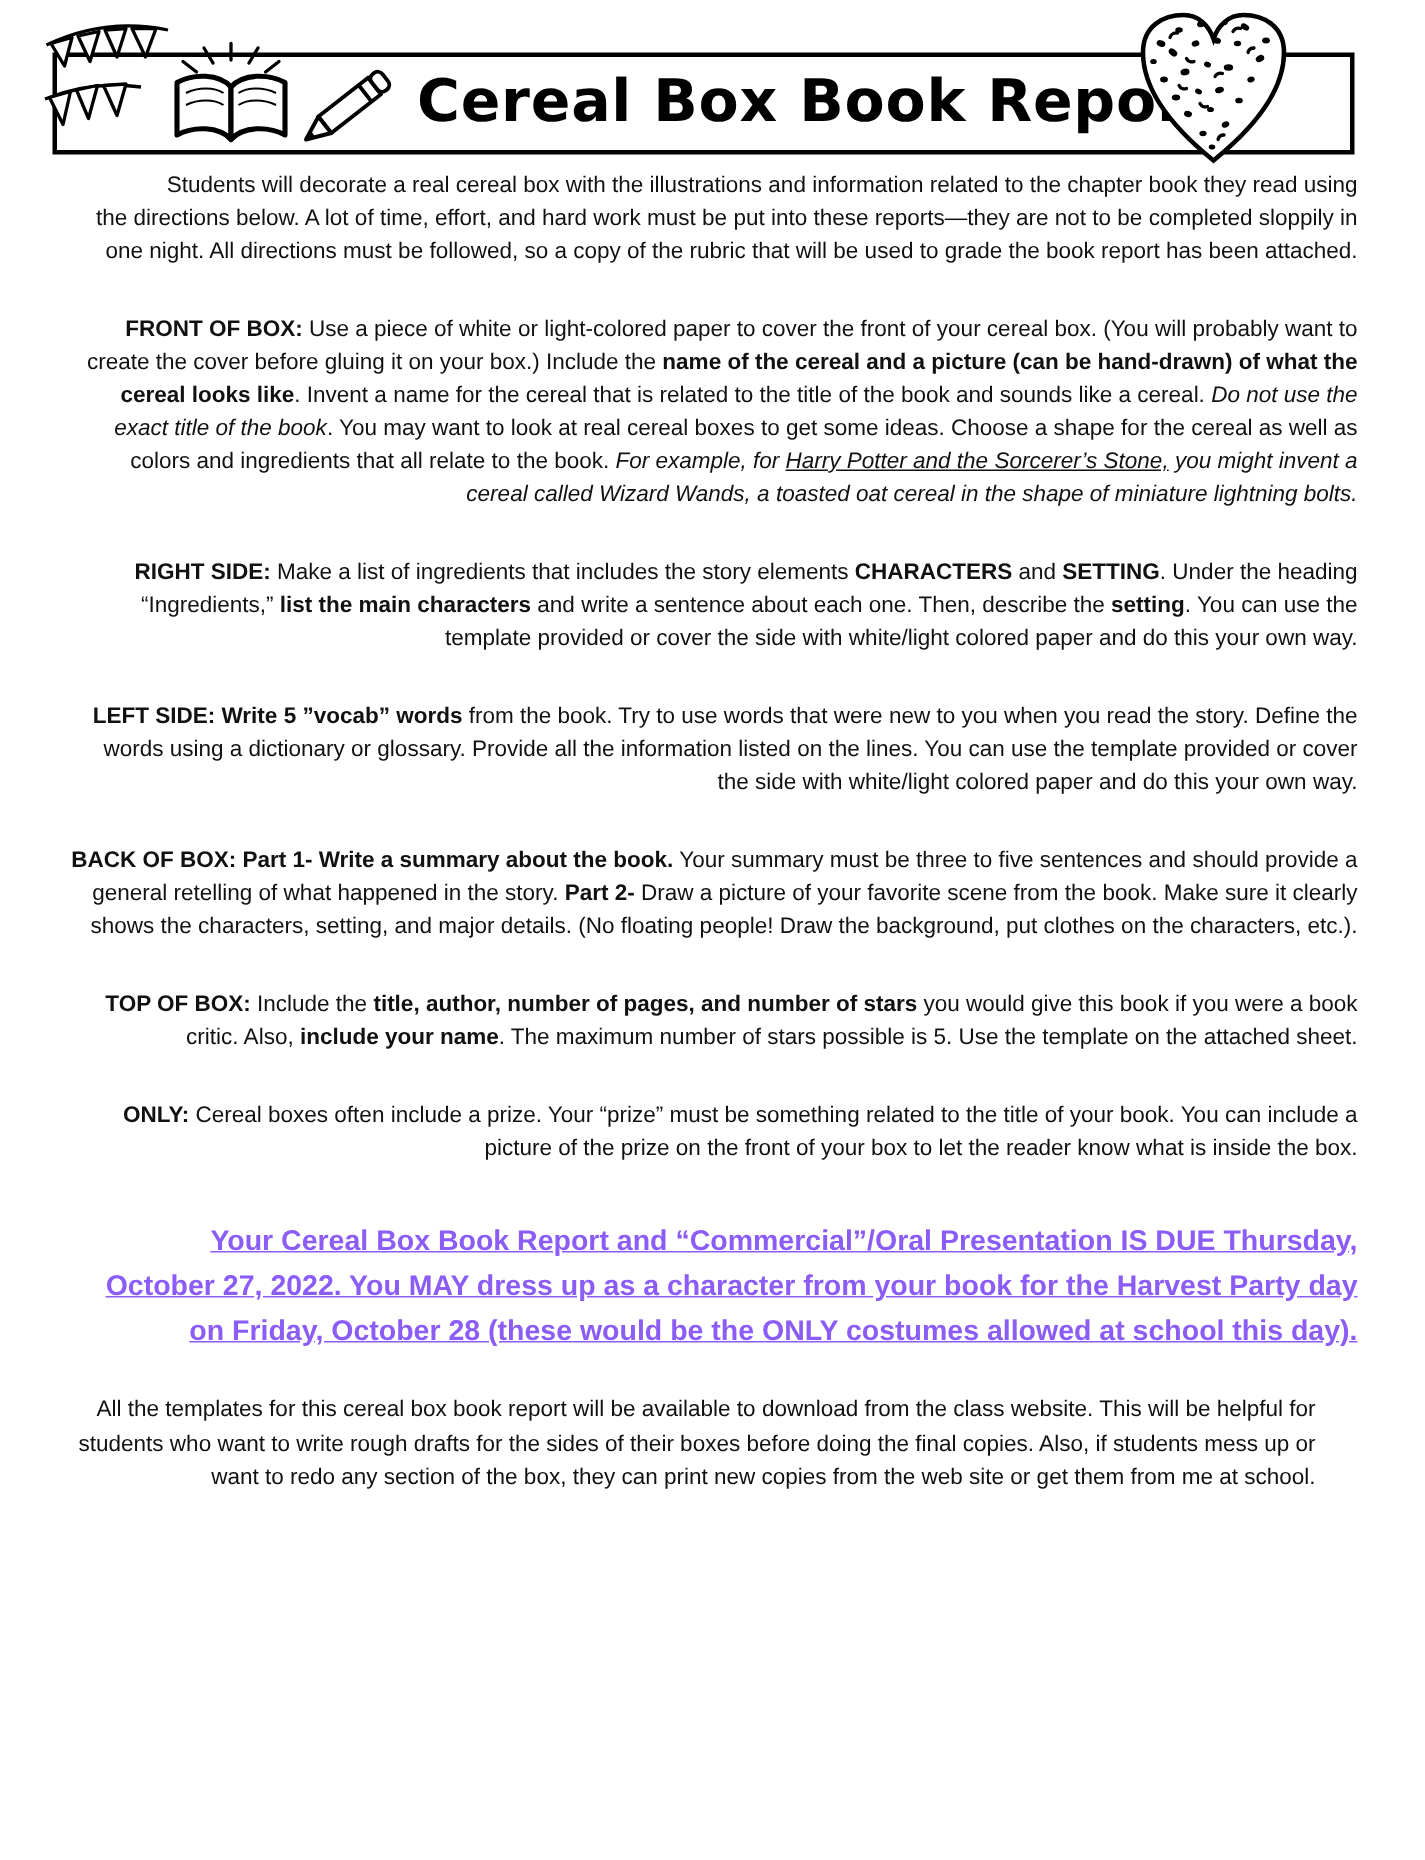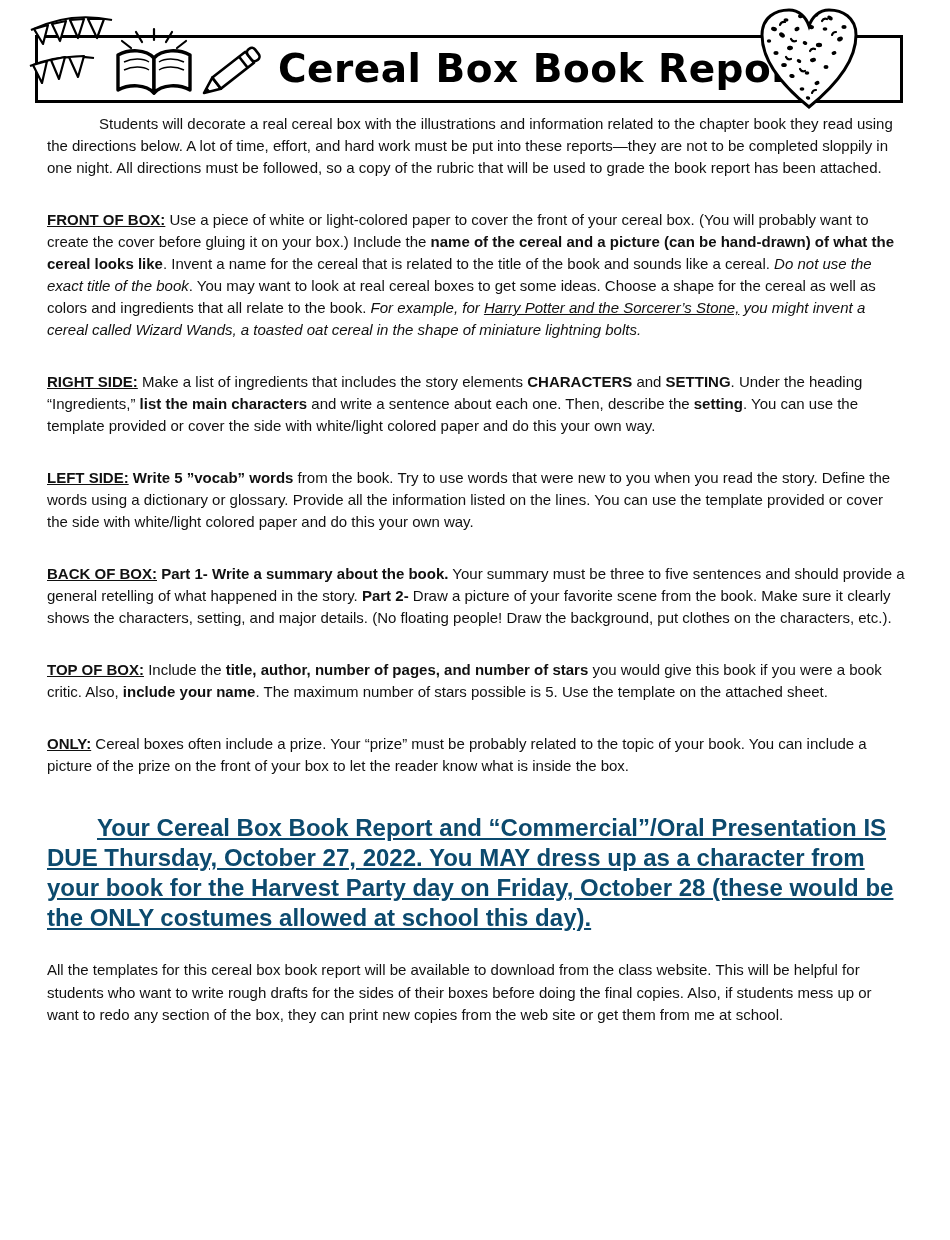--- a/index.html
+++ b/index.html
@@ -22,27 +22,27 @@
   .icon { position:absolute; }
   .pennant-icon { left:28px; top:8px; width:90px; height:96px; }
   .book-icon    { left:112px; top:26px; width:84px; height:74px; }
   .pencil-icon  { left:196px; top:36px; width:78px; height:66px; }
   .heart-icon   { left:756px; top:5px;  width:106px; height:112px; }
   
   .content {
     position:absolute; left:47px; top:113px; width:858px;
     font-size:15px; line-height:22px; color:#111;
   }
-  .content p { margin:0 0 30px 0; }
+  .content p { margin:0 0 30px 0;text-align:right; }
   .intro { text-indent:52px; }
-  .sec-head { font-weight:bold; text-decoration:underline; }
+  .sec-head { font-weight:bold; }
   .due {
-    font-size:24px; font-weight:bold; text-decoration:underline;
+    font-size:19px; font-weight:bold; text-decoration:underline;
     line-height:30px; text-indent:50px; margin-top:36px !important;
-    margin-bottom:26px !important; color:#0c4a6e;
+    margin-bottom:26px !important; color:#8b5cf6;
   }
   .footer-para { margin-left:15px; line-height:22.5px; width:830px; }
 </style>
 </head>
 <body>
 
 <div class="page">
 
   <div class="banner">
     <h1 class="title">Cereal Box Book Reports</h1>
@@ -146,20 +146,20 @@
     <p class="para"><span class="sec-head">FRONT OF BOX:</span><span><span> Use a piece of white or light-colored paper to cover the front of your cereal box. (You will probably want to create the cover before gluing it on your box.) Include the </span><span style="font-weight: bold;">name of the cereal and a picture (can be hand-drawn) of what the cereal looks like</span><span>. Invent a name for the cereal that is related to the title of the book and sounds like a cereal. </span><span style="font-style: italic;">Do not use the exact title of the book</span><span>. You may want to look at real cereal boxes to get some ideas. Choose a shape for the cereal as well as colors and ingredients that all relate to the book. </span><span style="font-style: italic;">For example, for </span><span style="font-style: italic; text-decoration: underline;">Harry Potter and the Sorcerer’s Stone,</span><span style="font-style: italic;"> you might invent a cereal called Wizard Wands, a toasted oat cereal in the shape of miniature lightning bolts.</span></span></p>
 
     <p class="para"><span class="sec-head">RIGHT SIDE:</span><span><span> Make a list of ingredients that includes the story elements </span><span style="font-weight: bold;">CHARACTERS</span><span> and </span><span style="font-weight: bold;">SETTING</span><span>. Under the heading “Ingredients,” </span><span style="font-weight: bold;">list the main characters</span><span> and write a sentence about each one.  Then, describe the </span><span style="font-weight: bold;">setting</span><span>.  You can use the template provided or cover the side with white/light colored paper and do this your own way.</span></span></p>
 
     <p class="para"><span class="sec-head">LEFT SIDE:</span><span><span> </span><span style="font-weight: bold;">Write 5 ”vocab” words</span><span> from the book. Try to use words that were new to you when you read the story. Define the words using a dictionary or glossary.  Provide all the information listed on the lines.  You can use the template provided or cover the side with white/light colored paper and do this your own way.</span></span></p>
 
     <p class="para"><span class="sec-head">BACK OF BOX:</span><span><span>  </span><span style="font-weight: bold;">Part 1- Write a summary about the book.</span><span> Your summary must be three to five sentences and should provide a general retelling of what happened in the story.  </span><span style="font-weight: bold;">Part 2-</span><span>  Draw a picture of your favorite scene from the book. Make sure it clearly shows the characters, setting, and major details. (No floating people! Draw the background, put clothes on the characters, etc.).</span></span></p>
 
     <p class="para"><span class="sec-head">TOP OF BOX:</span><span><span> Include the </span><span style="font-weight: bold;">title, author, number of pages, and number of stars</span><span> you would give this book if you were a book critic. Also, </span><span style="font-weight: bold;">include your name</span><span>.  The maximum number of stars possible is 5. Use the template on the attached sheet.</span></span></p>
 
-    <p class="para"><span class="sec-head">ONLY:</span><span><span> Cereal boxes often include a prize. Your “prize” must be probably related to the topic of your book. You can include a picture of the prize on the front of your box to let the reader know what is inside the box.</span></span></p>
+    <p class="para"><span class="sec-head">ONLY:</span><span><span> Cereal boxes often include a prize. Your “prize” must be something related to the title of your book. You can include a picture of the prize on the front of your box to let the reader know what is inside the box.</span></span></p>
 
     <p class="due">Your Cereal Box Book Report and “Commercial”/Oral Presentation IS DUE Thursday, October 27, 2022.  You MAY dress up as a character from your book for the Harvest Party day on Friday, October 28 (these would be the ONLY costumes allowed at school this day).</p>
 
     <p class="footer-para">All the templates for this cereal box book report will be available to download from the class website. This will be helpful for students who want to write rough drafts for the sides of their boxes before doing the final copies.  Also, if students mess up or want to redo any section of the box, they can print new copies from the web site or get them from me at school.</p>
 
   </main>
 </div>
 
 </body></html>

